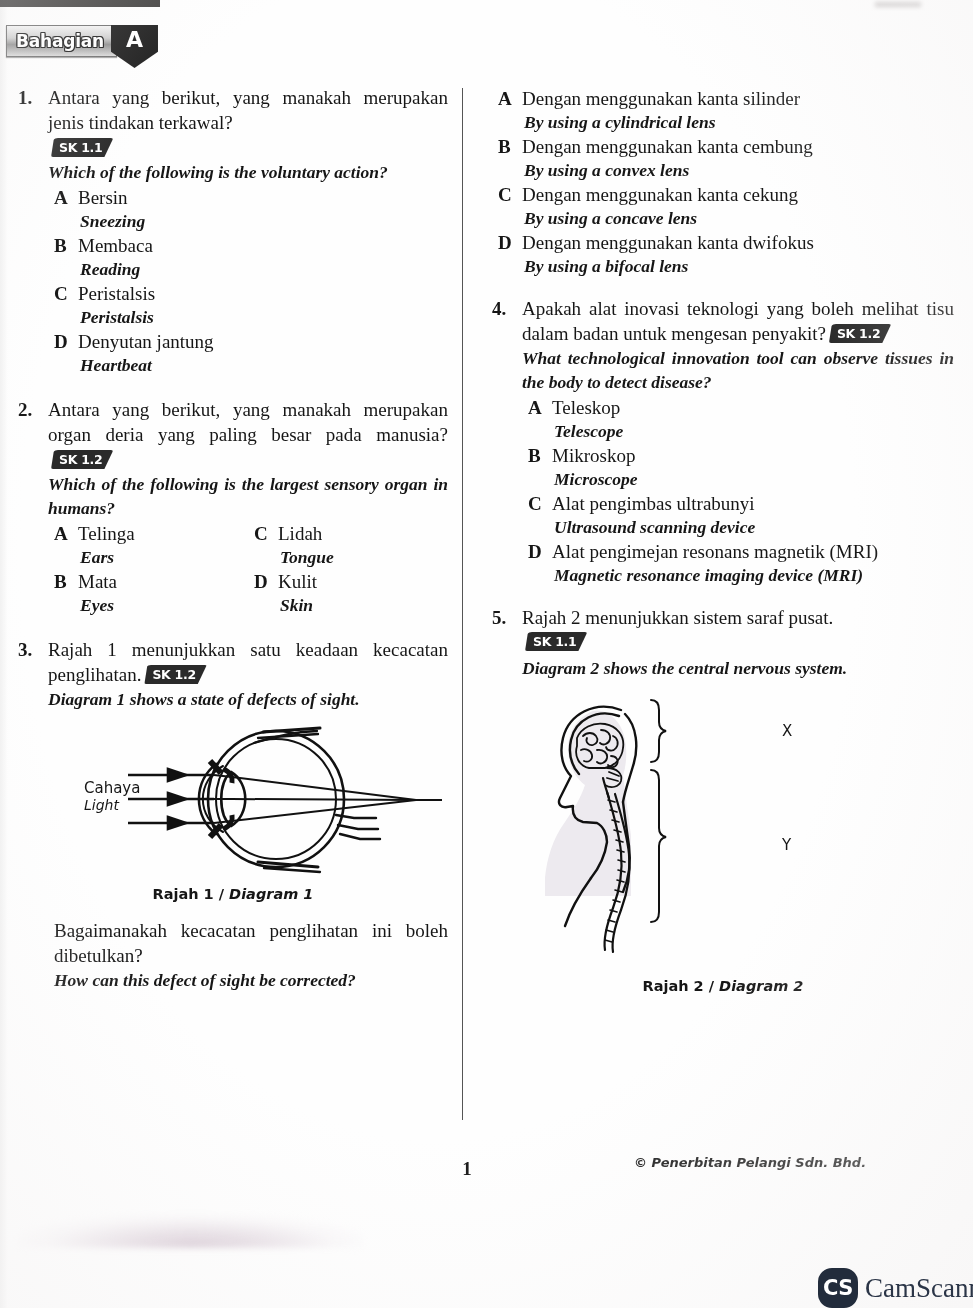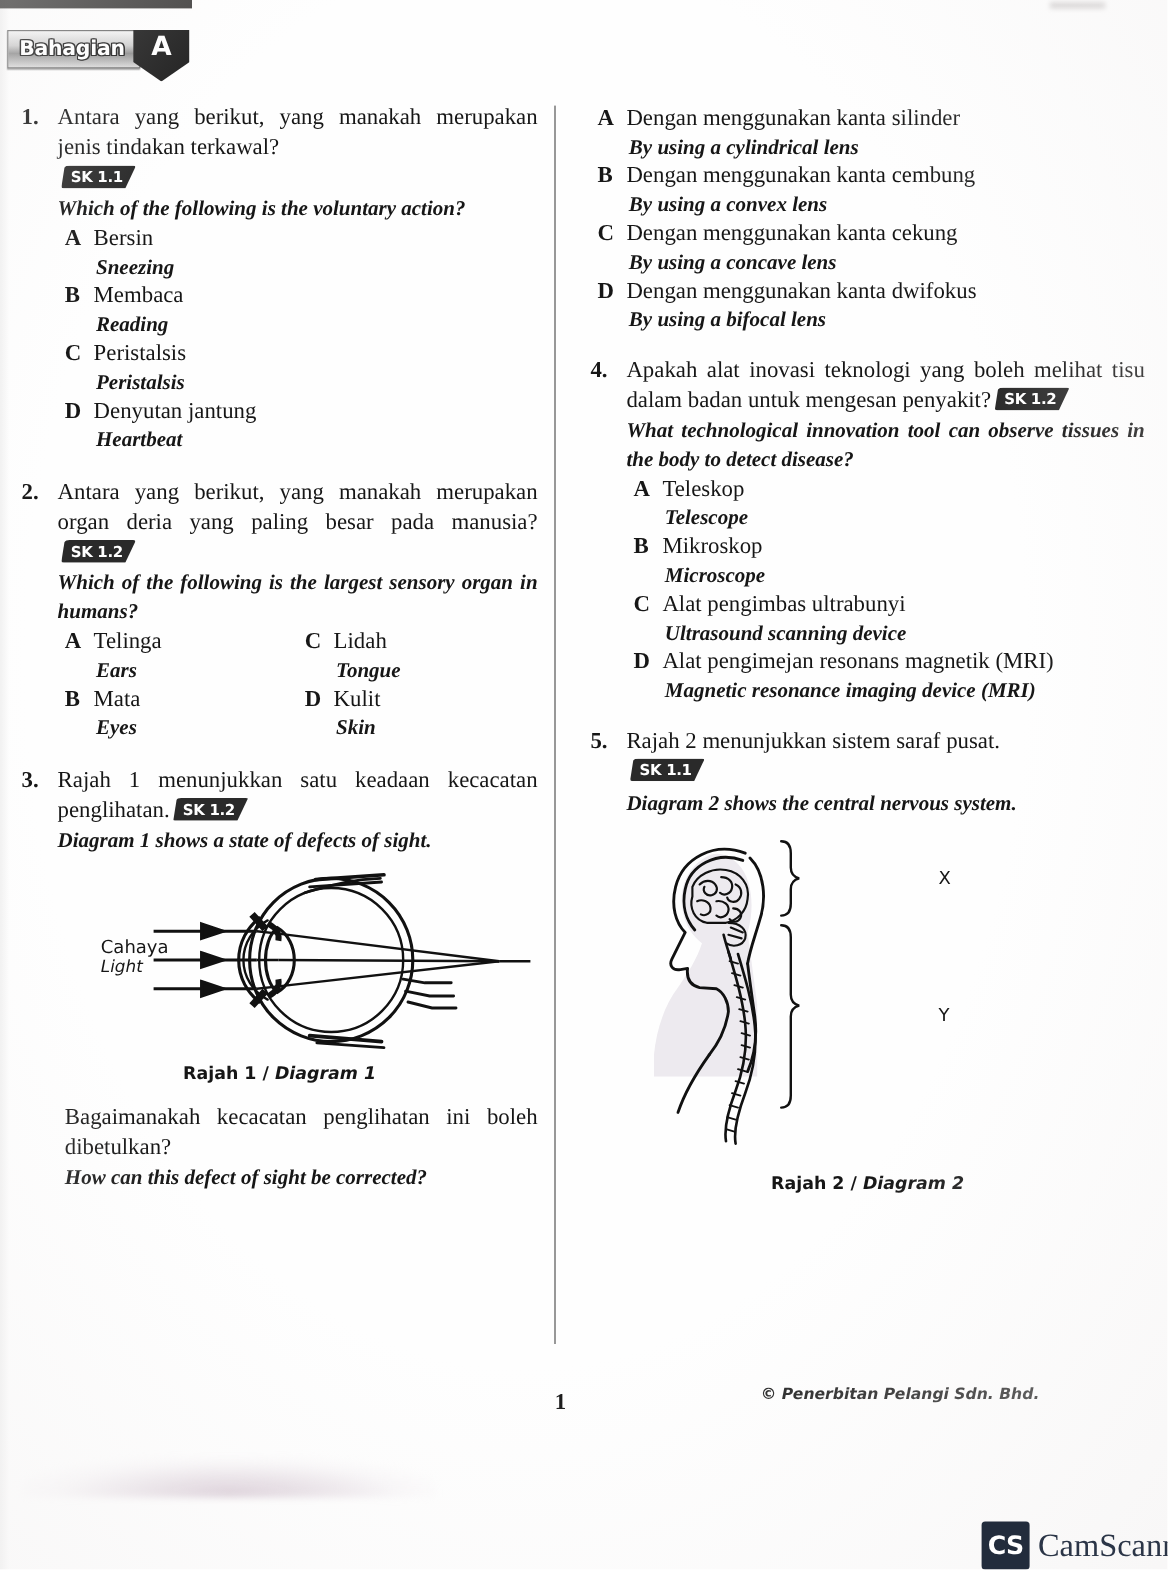--- a/index.html
+++ b/index.html
@@ -298,21 +298,21 @@
     position: absolute;
     left: 818px;
     top: 1268px;
     display: flex;
     align-items: center;
     gap: 7px;
   }
   #cs-logo {
     width: 40px;
     height: 40px;
-    border-radius: 3px;
+    border-radius: 14px;
     background: #222c3c;
     color: #fff;
     font-family: "DejaVu Sans", sans-serif;
     font-weight: bold;
     font-size: 21px;
     display: flex;
     align-items: center;
     justify-content: center;
     letter-spacing: -.5px;
   }

